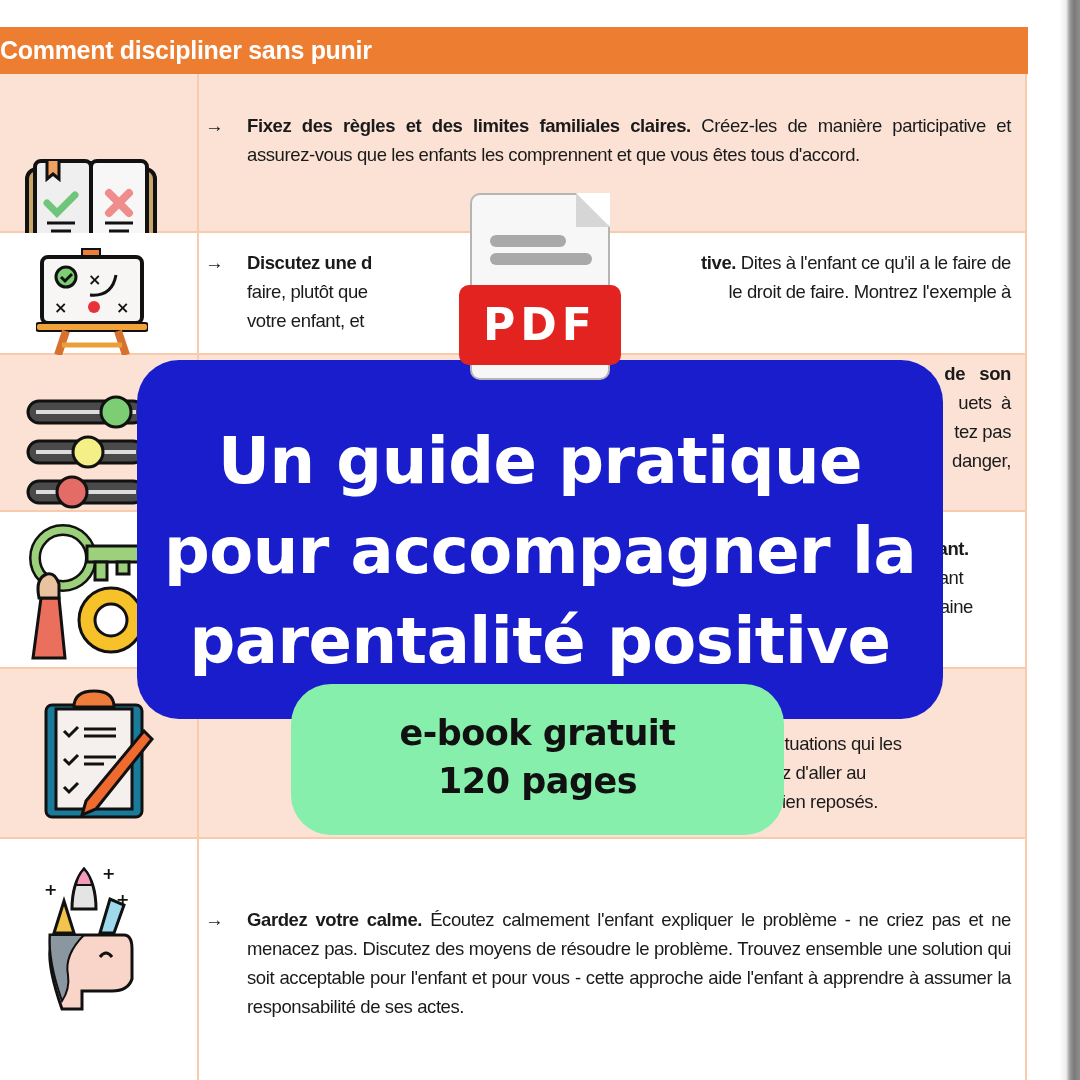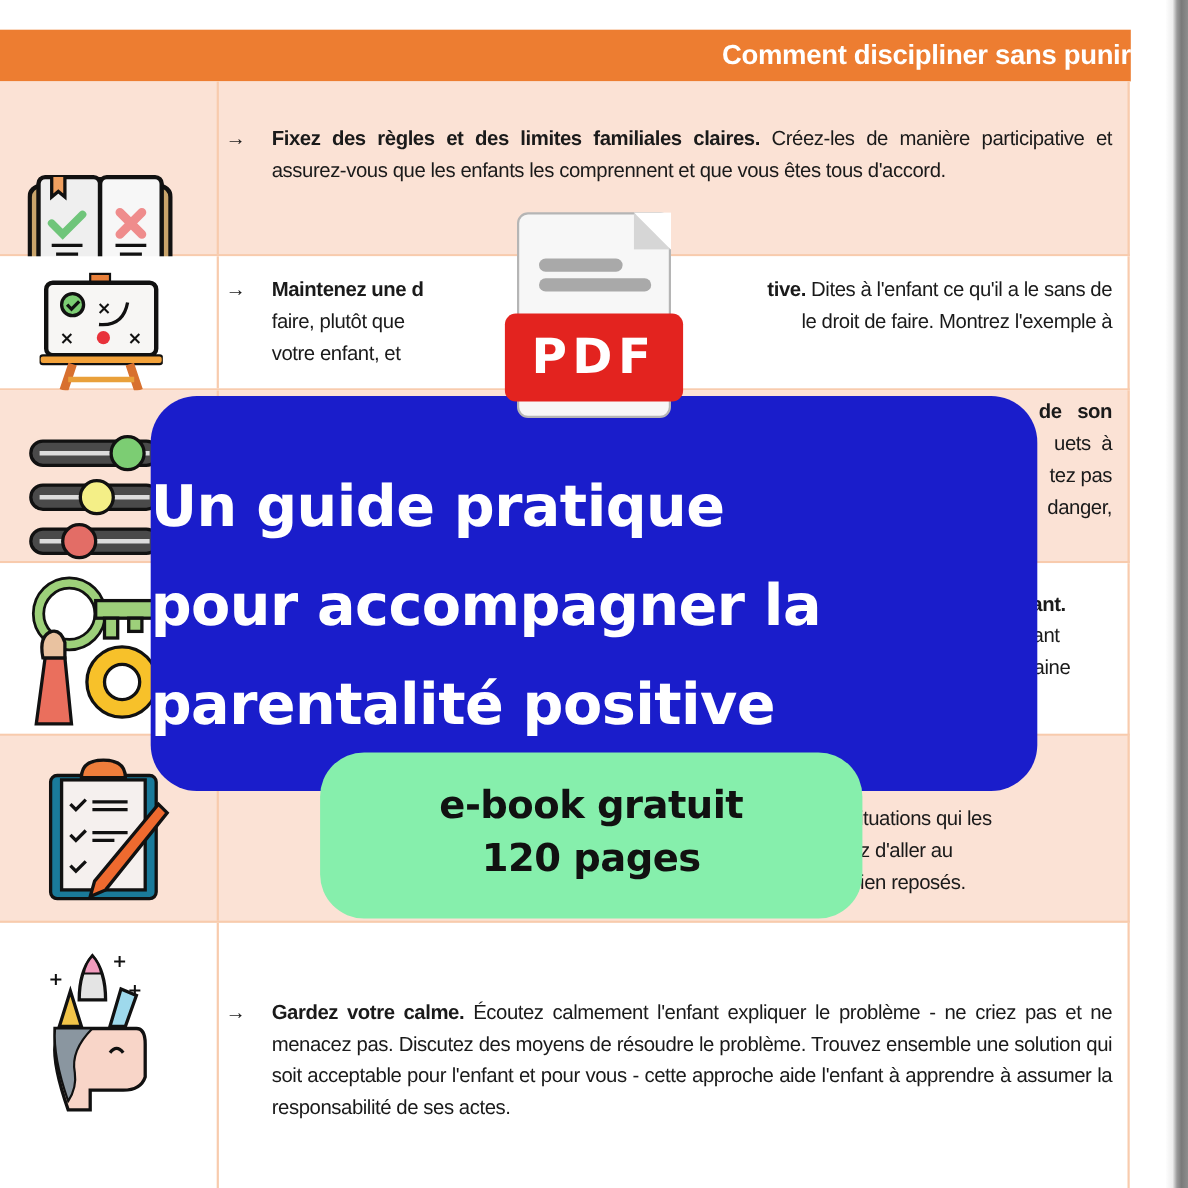--- a/index.html
+++ b/index.html
@@ -3,21 +3,21 @@
 <meta charset="utf-8">
 <style>
   html, body { margin:0; padding:0; }
   body { width:1080px; height:1080px; position:relative; overflow:hidden; background:#ffffff; font-family:"Liberation Sans", sans-serif; }
 
   
   .page-edge { position:absolute; left:1060px; top:0; width:20px; height:1080px;
     background:linear-gradient(to right,#fdfdfd 0px,#eeeeee 6px,#9a9a9a 10px,#7a7a7a 14px,#8d8d8d 20px); }
 
   .doc { position:absolute; left:0; top:27px; width:1028px; }
-  .doc-header { height:47px; background:#ed7d31; color:#fff; text-align:right;
+  .doc-header { height:47px; background:#ed7d31; color:#fff; text-align:left;
     font-family:"Liberation Sans", sans-serif; font-weight:bold; font-size:25px; line-height:47px; letter-spacing:-0.3px; }
 
   .row { position:absolute; left:0; width:1027px; display:flex; border-bottom:2px solid #f8cbad; border-right:2px solid #f8cbad; box-sizing:border-box; }
   .row.shade { background:#fbe2d5; }
   .row.plain { background:#ffffff; }
   .icon-cell { width:197px; border-right:2px solid #f8cbad; position:relative; flex:none; }
   .text-cell { flex:1; position:relative; }
   .tip { position:absolute; left:48px; right:14px; font-family:"Liberation Sans Narrow","Liberation Sans", sans-serif; font-size:18.5px; line-height:29px; color:#1a1a1a; letter-spacing:-0.4px; }
   .tip .arrow { position:absolute; left:-42px; top:0; }
   .tip b { font-weight:bold; }
@@ -27,21 +27,21 @@
 
   
   .pdf-doc { position:absolute; left:470px; top:193px; width:140px; height:187px; background:#f7f7f7; border:2px solid #b5b5b5; border-radius:10px; box-sizing:border-box; }
   .pdf-fold { position:absolute; right:-2px; top:-2px; width:34px; height:34px; background:#d6d6d6; clip-path:polygon(0 0, 100% 100%, 0 100%); }
   .pdf-fold-cut { position:absolute; right:-2px; top:-2px; width:34px; height:34px; background:#ffffff; clip-path:polygon(0 0, 100% 0, 100% 100%); }
   .pdf-line { position:absolute; height:12px; background:#a9a9a9; border-radius:6px; }
   .pdf-badge { position:absolute; left:459px; top:285px; width:162px; height:80px; background:#e3231f; border-radius:10px; color:#fff; font-family:"DejaVu Sans", sans-serif; font-weight:bold; font-size:44px; line-height:80px; text-align:center; letter-spacing:5px; }
 
   
   .promo { position:absolute; left:137px; top:360px; width:806px; height:359px; background:#1a1dcb; border-radius:42px; }
-  .promo-title { position:absolute; left:0; right:0; top:56px; text-align:left; color:#ffffff; font-family:"DejaVu Sans", sans-serif; font-weight:bold; font-size:52px; line-height:90px; letter-spacing:-0.5px; }
+  .promo-title { position:absolute; left:0; right:0; top:56px; text-align:center; color:#ffffff; font-family:"DejaVu Sans", sans-serif; font-weight:bold; font-size:64px; line-height:90px; letter-spacing:-0.5px; }
 
   .badge { position:absolute; left:291px; top:684px; width:493px; height:151px; background:#86efac; border-radius:40px; text-align:center; color:#111; font-family:"DejaVu Sans", sans-serif; font-weight:bold; font-size:35px; line-height:48px; padding-top:25px; box-sizing:border-box; letter-spacing:-0.5px; }
 </style>
 </head>
 <body>
 
 <div class="page-edge"></div>
 
 <div class="doc">
   <div class="doc-header">Comment discipliner sans punir</div>
@@ -85,22 +85,22 @@
       <text x="80" y="66" font-size="16" font-weight="bold" fill="#111" font-family="DejaVu Sans, sans-serif">×</text>
       <rect x="0" y="76" width="112" height="8" rx="3" fill="#f3a23a" stroke="#111" stroke-width="2"></rect>
       <path d="M30 84 l-8 24 M82 84 l8 24" stroke="#d8702e" stroke-width="8"></path>
       <line x1="26" y1="98" x2="86" y2="98" stroke="#e9a03a" stroke-width="5"></line>
     </svg>
   </div>
   <div class="text-cell">
     <div class="tip" style="top:15px;">
       <span class="arrow">→</span>
       <div style="display:flex;justify-content:space-between;">
-        <span><b>Maintenez une d</b></span>
-        <span><b>tive.</b><span> Dites à l'enfant ce qu'il a le sans de</span></span>
+        <span><b>Discutez une d</b></span>
+        <span><b>tive.</b><span> Dites à l'enfant ce qu'il a le faire de</span></span>
       </div>
       <div style="display:flex;justify-content:space-between;gap:21px;">
         <span>faire, plutôt que</span>
         <span>le droit de faire. Montrez l'exemple à</span>
       </div>
       <div style="display:flex;">
         <span>votre enfant, et</span>
         <span style="margin-left:133px;">xemple.</span>
       </div>
     </div>

